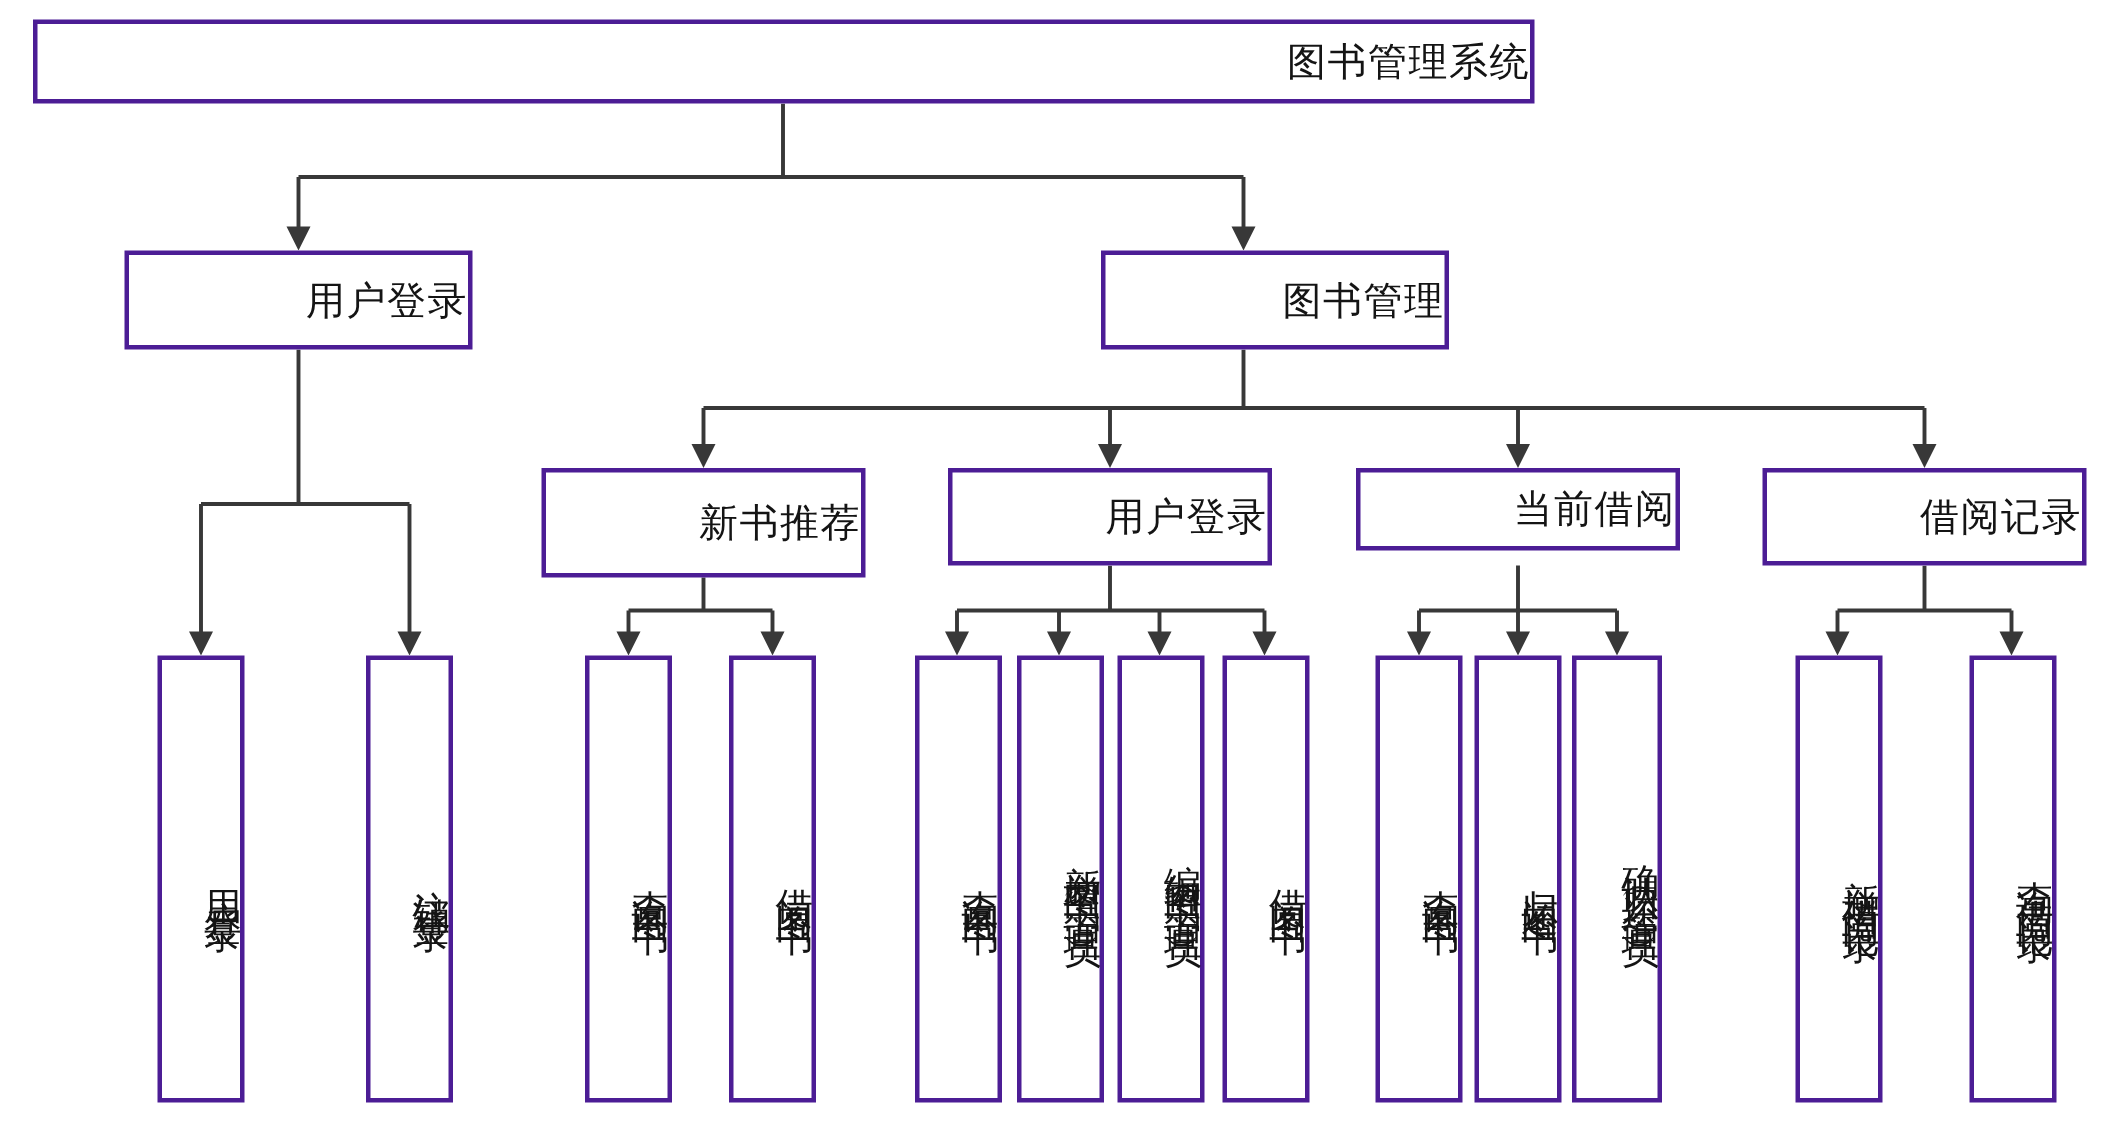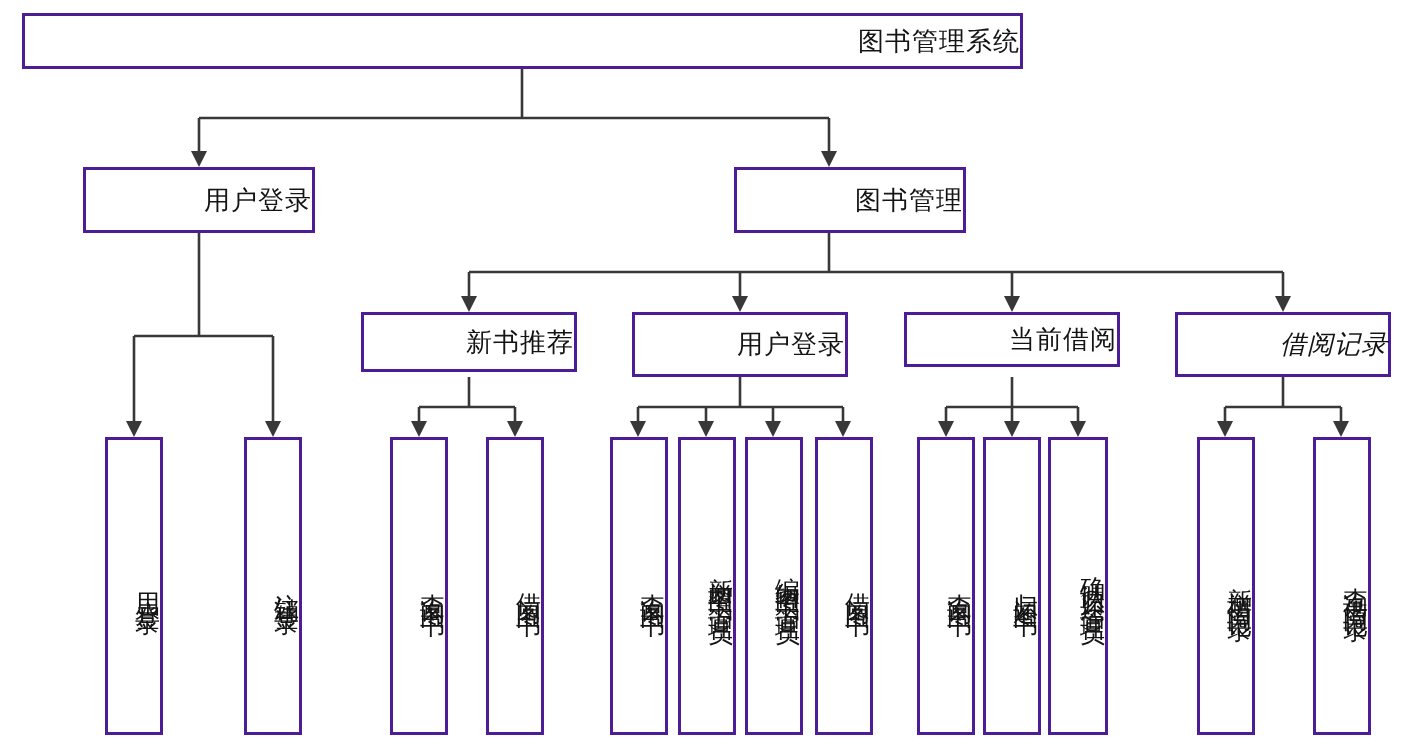--- a/index.html
+++ b/index.html
@@ -43,24 +43,24 @@
     text-orientation: mixed;
     font-size: 25px;
     letter-spacing: 0.26em;
     line-height: 1;
     white-space: nowrap;
   }
   
   .n-root           { left: 22px;  top: 13px;  width: 1001px; height: 56px; }
   .n-user-login     { left: 83px;  top: 167px; width: 232px;  height: 66px; }
   .n-book-mgmt      { left: 689px; top: 167px; width: 232px;  height: 66px; margin-left: 45px; }
-  .n-new-book       { left: 361px; top: 312px; width: 216px;  height: 60px; }
+  .n-new-book       { left: 361px; top: 312px; width: 216px;  height: 73px; }
   .n-book-borrow    { left: 632px; top: 312px; width: 216px;  height: 65px; }
   .n-cur-borrow     { left: 904px; top: 312px; width: 216px;  height: 55px; }
-  .n-borrow-rec     { left: 1175px; top: 312px; width: 216px; height: 65px; font-style: italic; }
+  .n-borrow-rec     { left: 1175px; top: 312px; width: 216px; height: 65px; }
   
   .vnode { top: 437px; height: 298px; width: 58px; }
   .l-1  { left: 105px; }
   .l-2  { left: 244px; }
   .l-3  { left: 390px; }
   .l-4  { left: 486px; }
   .l-5  { left: 610px; }
   .l-6  { left: 678px; }
   .l-7  { left: 745px; }
   .l-8  { left: 815px; }

